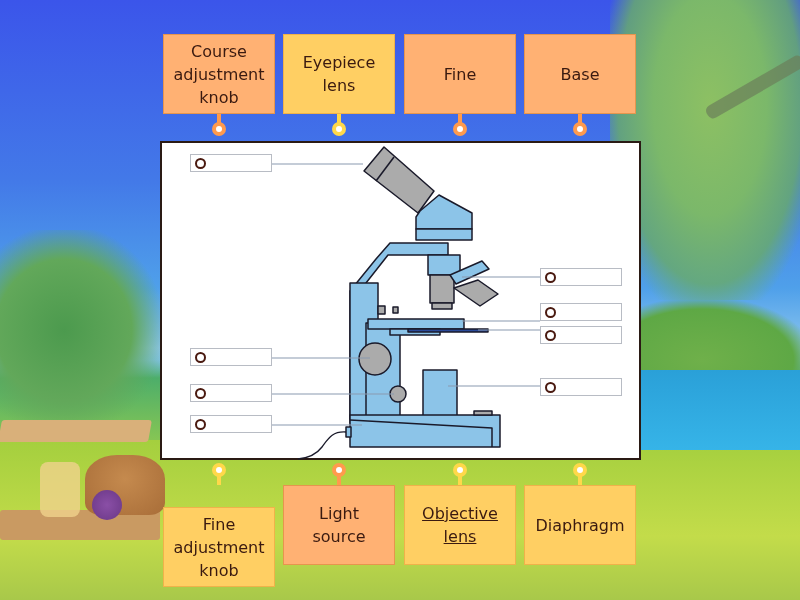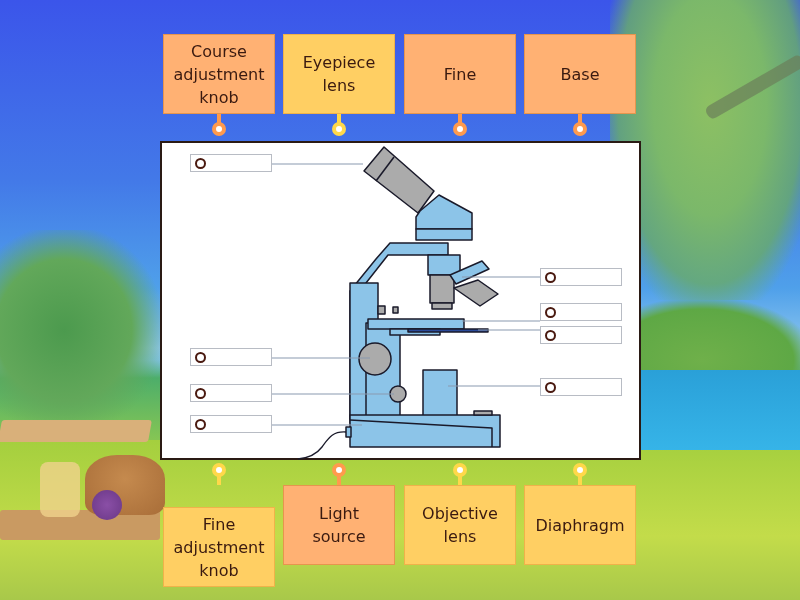--- a/index.html
+++ b/index.html
@@ -225,21 +225,21 @@
 
 <div class="pin orange" style="left:332px;top:463px;"></div>
 <div class="pin-stem orange" style="left:337px;top:475px;"></div>
 <div class="tile orange" style="left:283px;top:485px;">
   <span class="tile-text">Light
 source</span>
 </div>
 
 <div class="pin yellow" style="left:453px;top:463px;"></div>
 <div class="pin-stem yellow" style="left:458px;top:475px;"></div>
-<div class="tile yellow" style="left:404px;top:485px;">
+<div class="tile yellow" style="left:404px;top:485px;text-decoration:underline;">
   <span class="tile-text">Objective
 lens</span>
 </div>
 
 <div class="pin yellow" style="left:573px;top:463px;"></div>
 <div class="pin-stem yellow" style="left:578px;top:475px;"></div>
 <div class="tile yellow" style="left:524px;top:485px;">
   <span class="tile-text">Diaphragm</span>
 </div>
 

